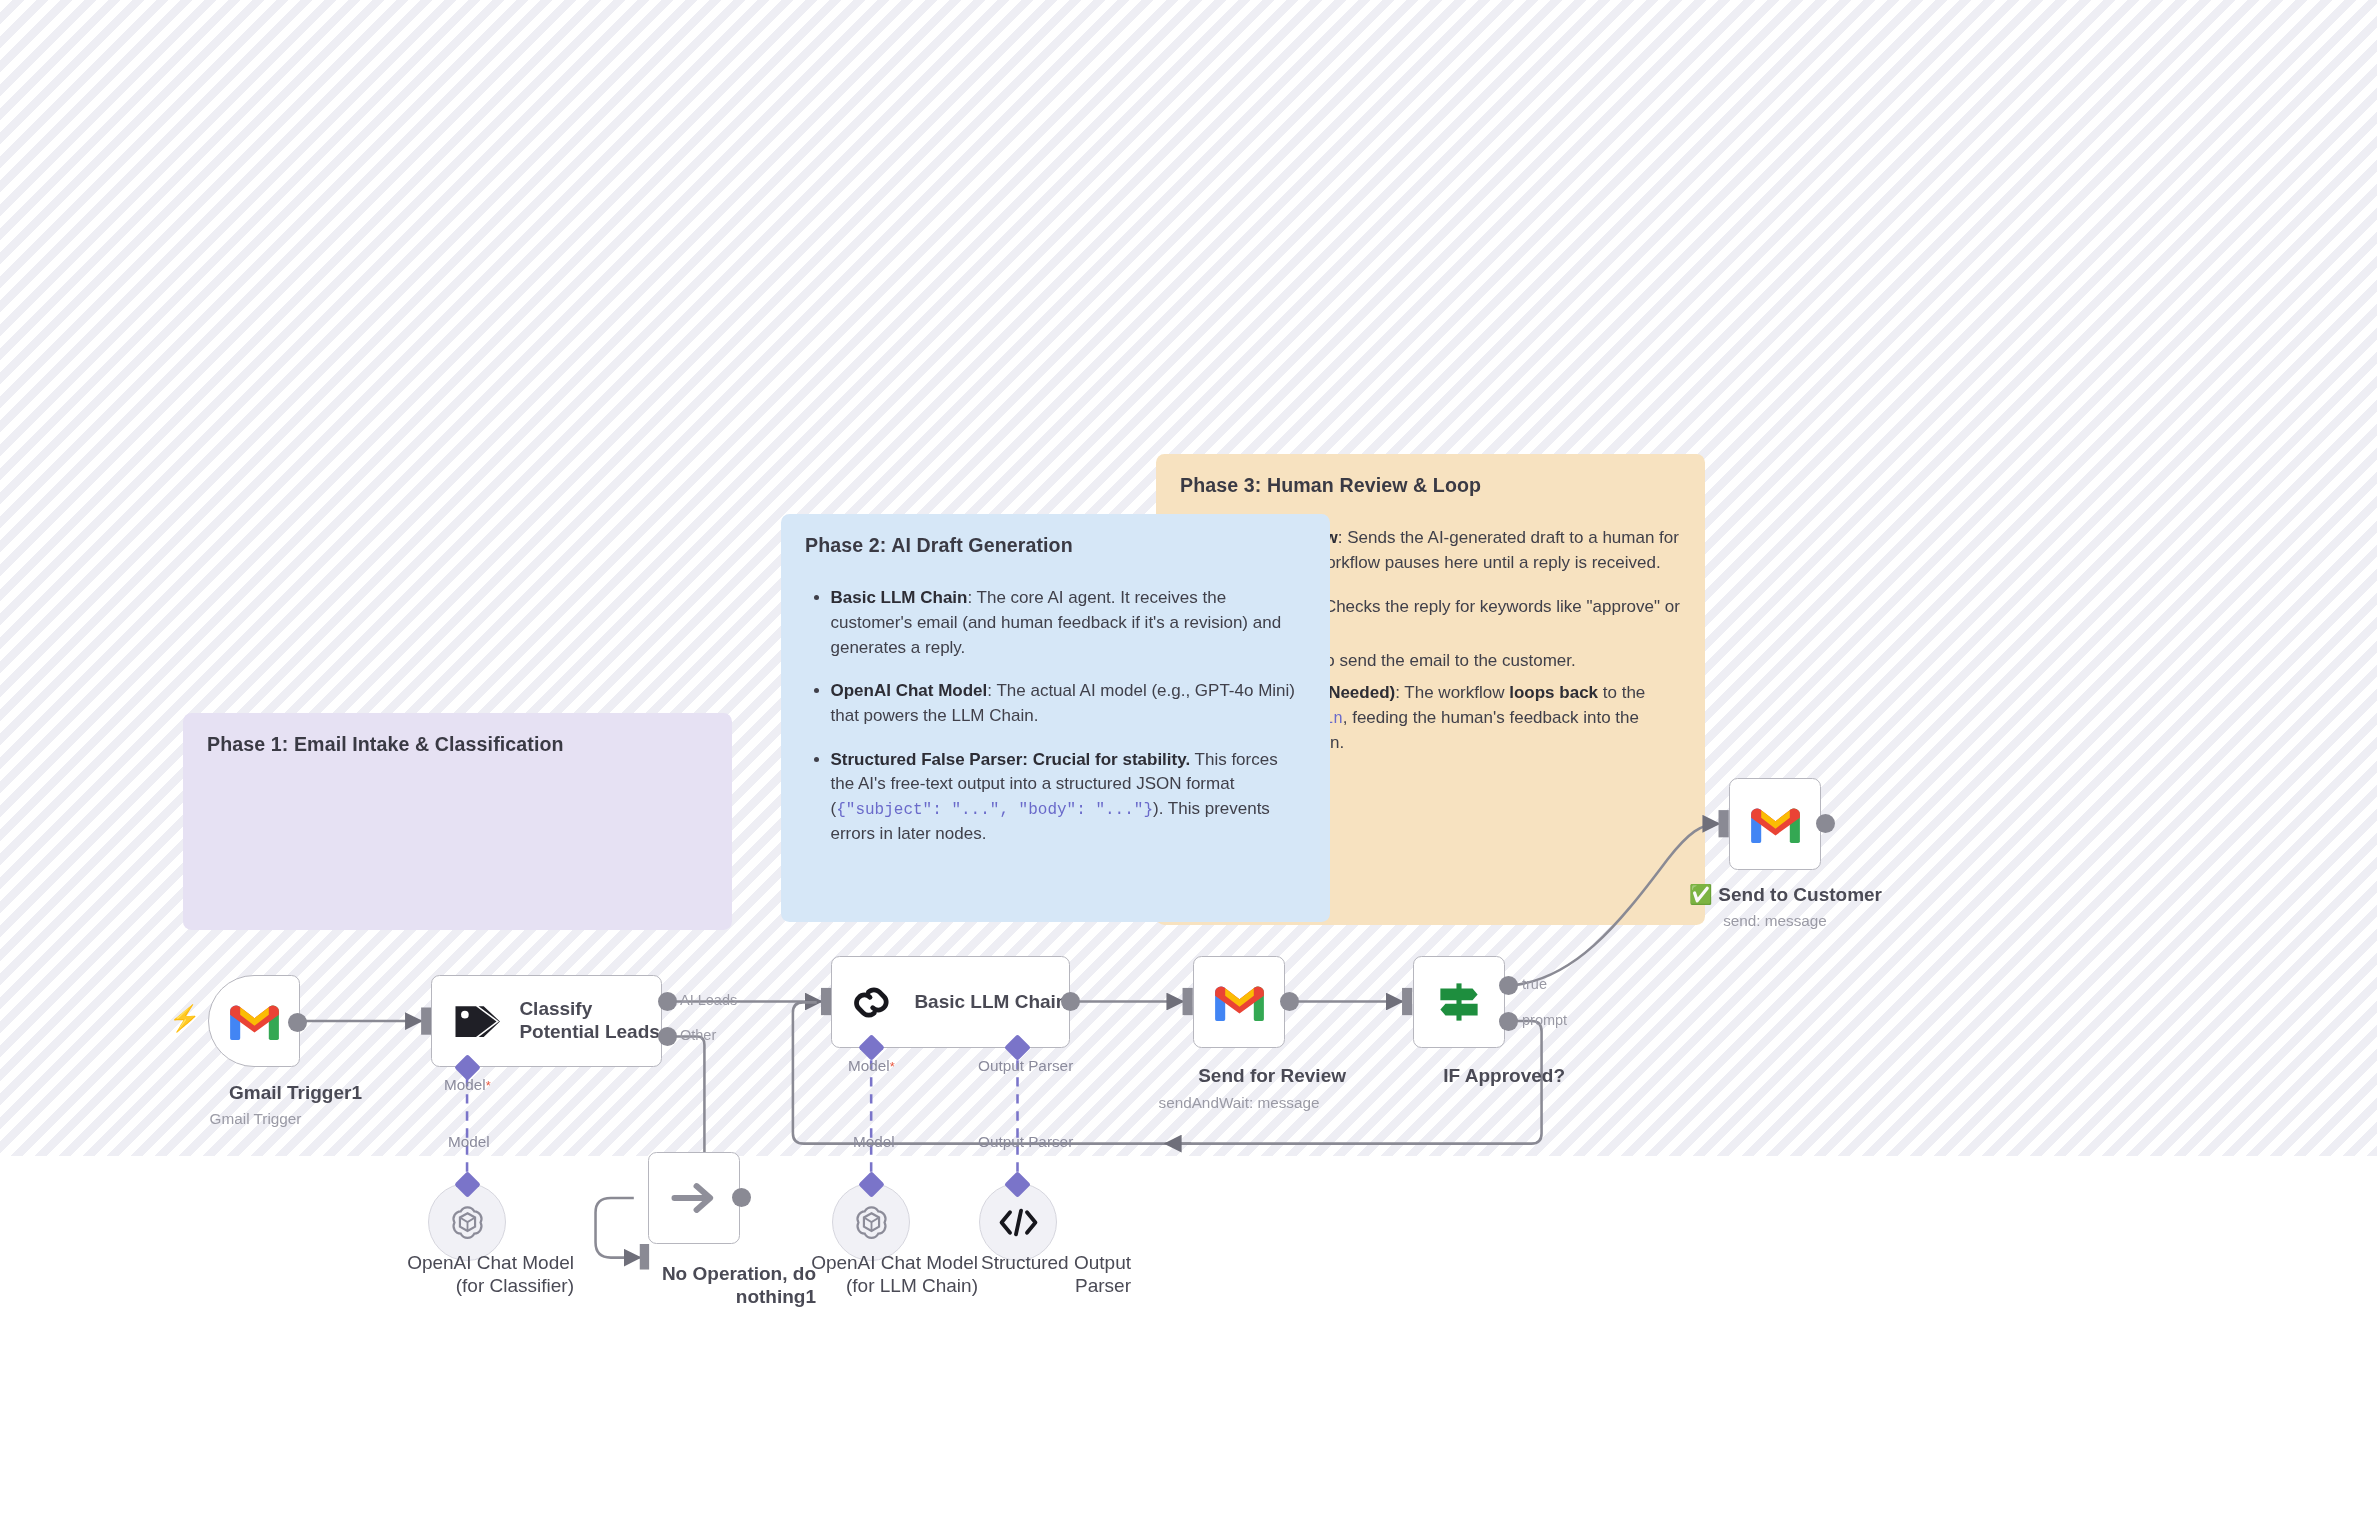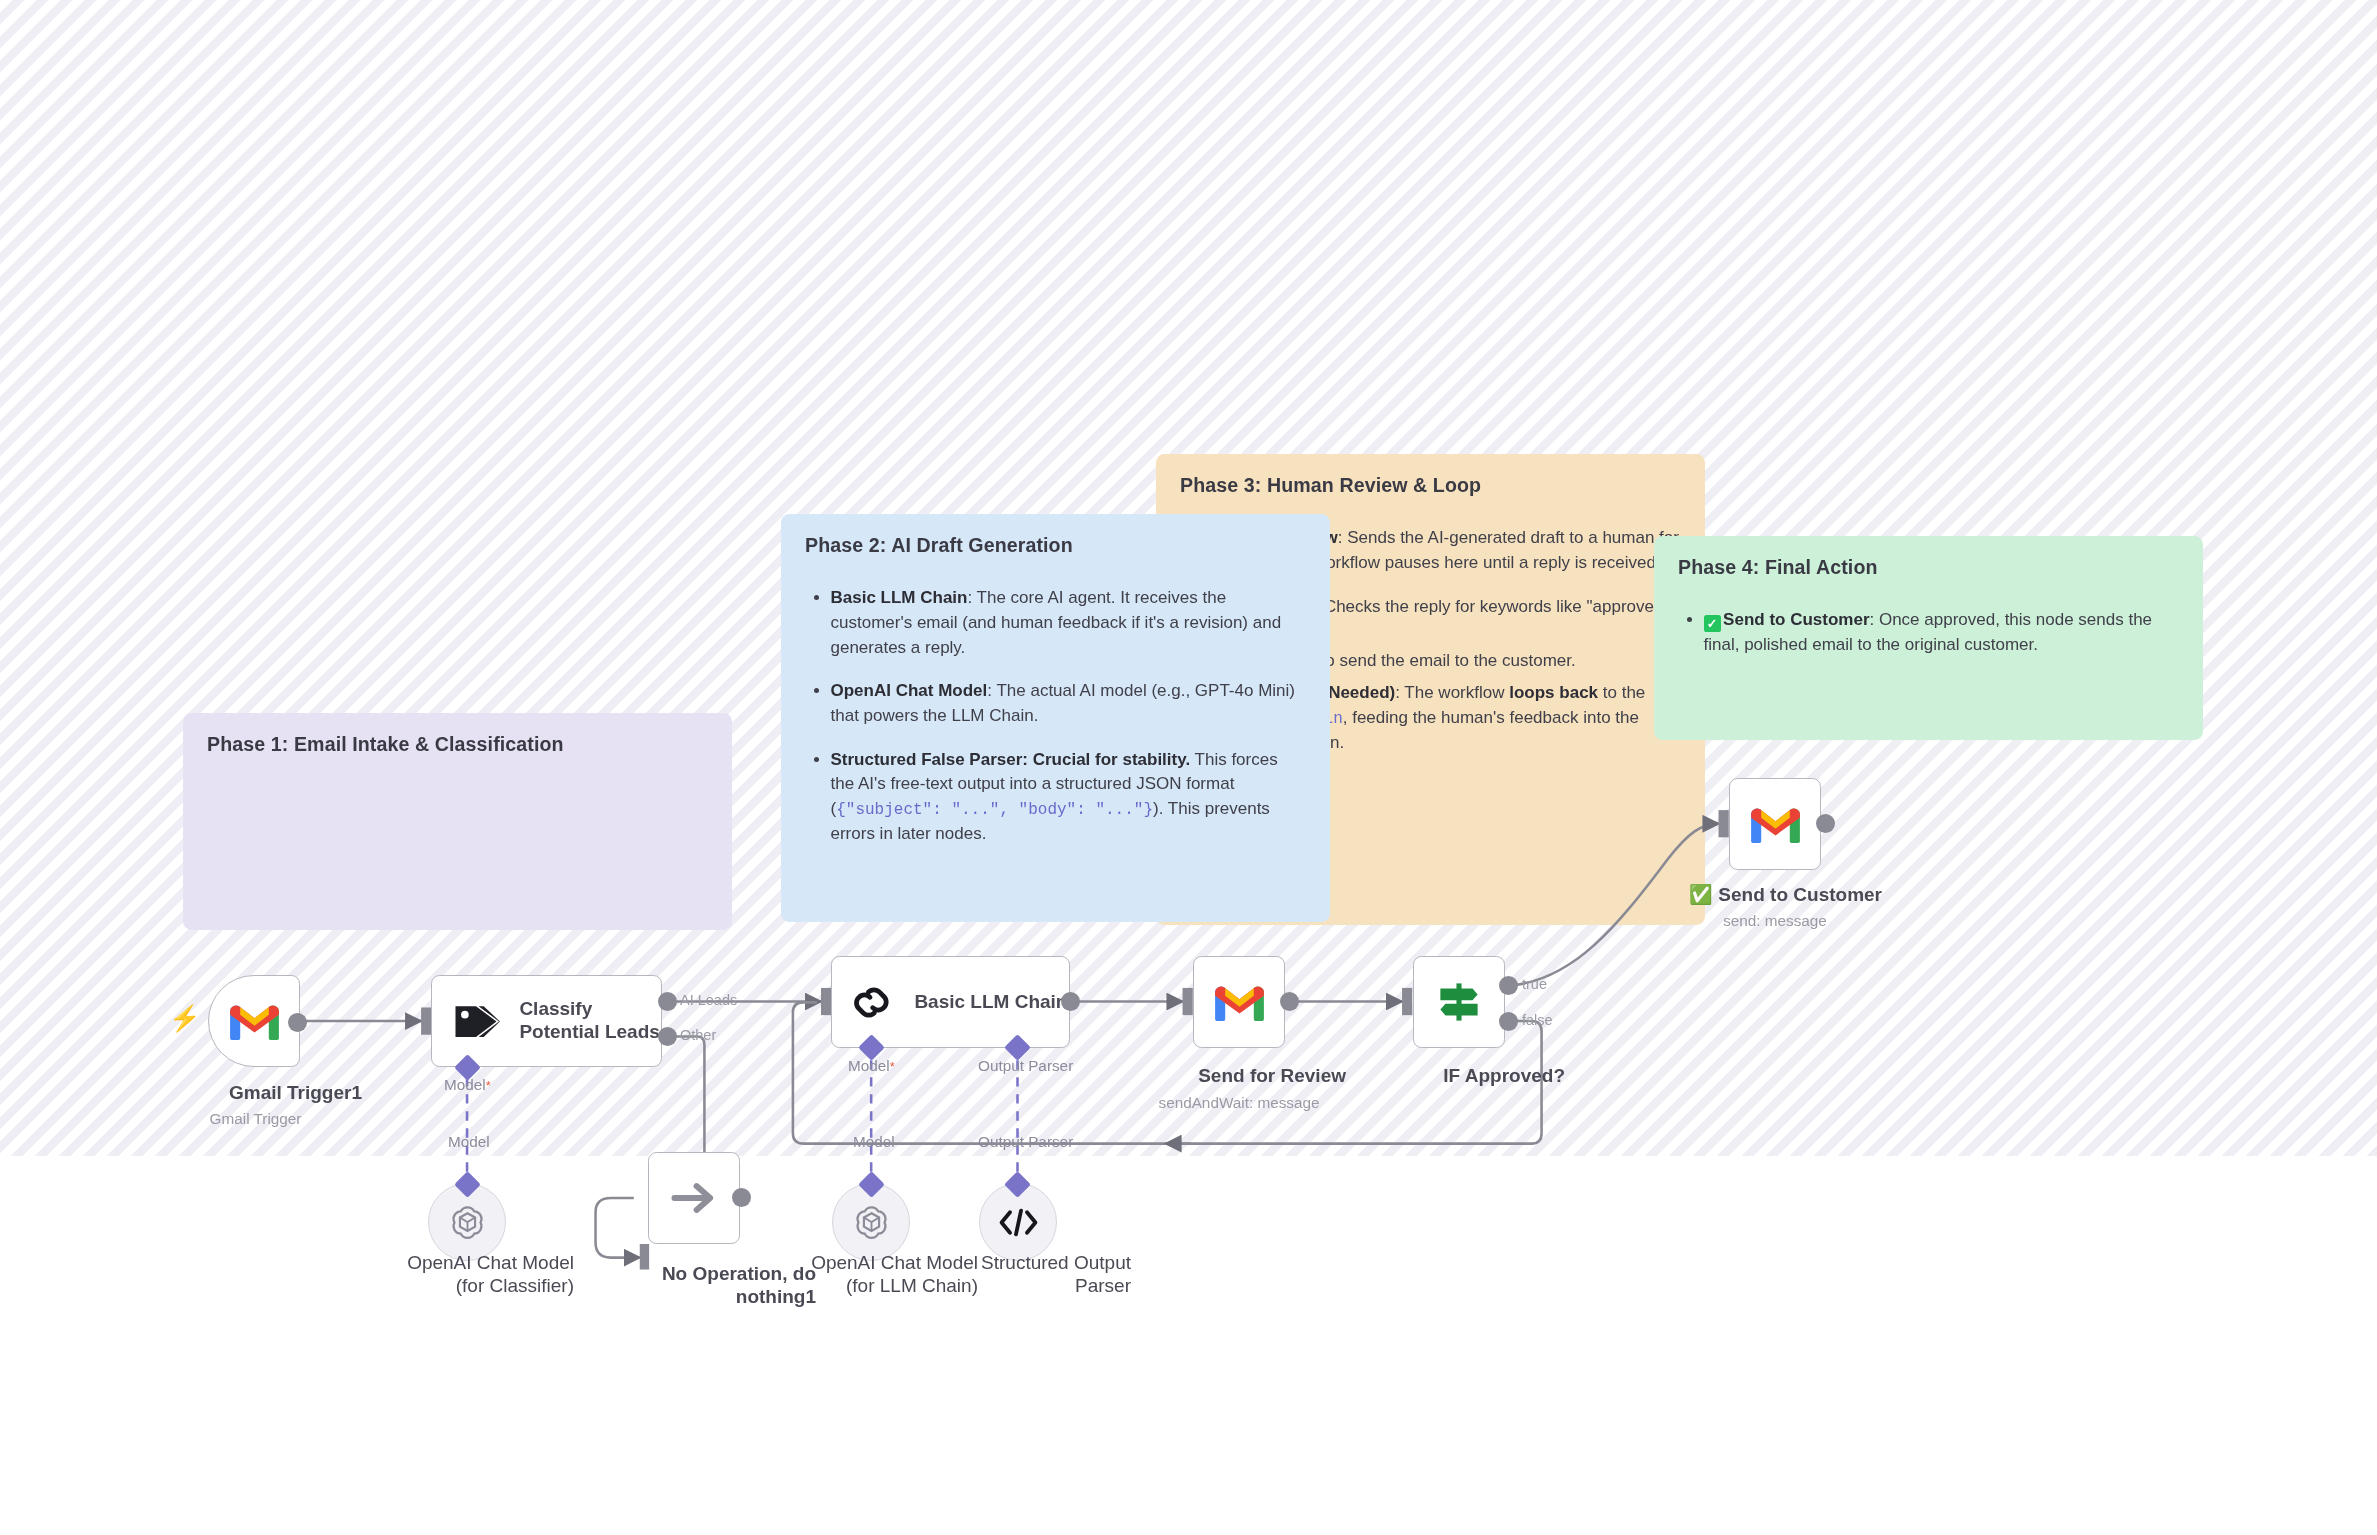--- a/index.html
+++ b/index.html
@@ -148,26 +148,20 @@
 
   <div class="sticky" id="note-p2">
     <h3>Phase 2: AI Draft Generation</h3>
     <ul>
       <li><b>Basic LLM Chain</b><span>: The core AI agent. It receives the customer's email (and human feedback if it's a revision) and generates a reply.</span></li>
       <li><b>OpenAI Chat Model</b><span>: The actual AI model (e.g., GPT-4o Mini) that powers the LLM Chain.</span></li>
       <li><b>Structured False Parser: Crucial for stability.</b><span> This forces the AI's free-text output into a structured JSON format (</span><span class="code">{"subject": "...", "body": "..."}</span><span>). This prevents errors in later nodes.</span></li>
     </ul>
   </div>
 
-  <div class="sticky" id="note-p4">
-    <h3>Phase 4: Final Action</h3>
-    <ul>
-      <li><span class="greenbox">✓</span><b>Send to Customer</b><span>: Once approved, this node sends the final, polished email to the original customer.</span></li>
-    </ul>
-  </div>
 
   <svg id="edges" viewBox="0 0 2794 1805" width="2377" height="1536">
     <defs>
       <marker id="arr" viewBox="0 0 10 10" refX="9" refY="5" markerWidth="7" markerHeight="7" orient="auto-start-reverse">
         <path d="M 0 0 L 10 5 L 0 10 z" fill="#6f6f7a"></path>
       </marker>
       <marker id="arrL" viewBox="0 0 10 10" refX="9" refY="5" markerWidth="7" markerHeight="7" orient="auto-start-reverse">
         <path d="M 0 0 L 10 5 L 0 10 z" fill="#6f6f7a"></path>
       </marker>
     </defs>
@@ -271,21 +265,21 @@
     <svg class="icon-svg" width="48" height="44" viewBox="0 0 56 52">
       <rect x="25" y="4" width="6" height="44" fill="#1e8e3e"></rect>
       <path d="M6 10 L44 10 L50 17 L44 24 L6 24 Z" fill="#1e8e3e"></path>
       <path d="M50 28 L12 28 L6 35 L12 42 L50 42 Z" fill="#1e8e3e"></path>
     </svg>
   </div>
   <div class="node-title" style="left:1351px; top:1065px; width:214px;">IF Approved?</div>
   <div class="port" style="left:1499px; top:976px;"></div>
   <div class="port" style="left:1499px; top:1012px;"></div>
   <div class="port-label" style="left:1522px; top:976px;">true</div>
-  <div class="port-label" style="left:1522px; top:1012px;">false</div>
+  <div class="port-label" style="left:1522px; top:1012px;">prompt</div>
 
   <div class="node square" style="left:1729px; top:778px;">
     <svg class="icon-svg" width="49" height="37" viewBox="0 0 58 44">
       <path d="M0 10 a7 7 0 0 1 11-5.7 L12 5 L12 42 a2 2 0 0 1-2 2 L2 44 a2 2 0 0 1-2-2 Z" fill="#4285f4"></path>
       <path d="M46 5 L47 4.3 A7 7 0 0 1 58 10 L58 42 a2 2 0 0 1-2 2 L48 44 a2 2 0 0 1-2-2 Z" fill="#34a853"></path>
       <path d="M0 10 L0 14 L29 35 L58 14 L58 10 a7 7 0 0 0-11-5.7 L29 18 L11 4.3 A7 7 0 0 0 0 10 Z" fill="#ea4335"></path>
       <path d="M12 5 L29 18 L46 5 L46 14 L29 27 L12 14 Z" fill="#fbbc04"></path>
     </svg>
   </div>
   <div class="node-title" style="left:1668px; top:883px; width:214px;">✅ Send to Customer</div>

